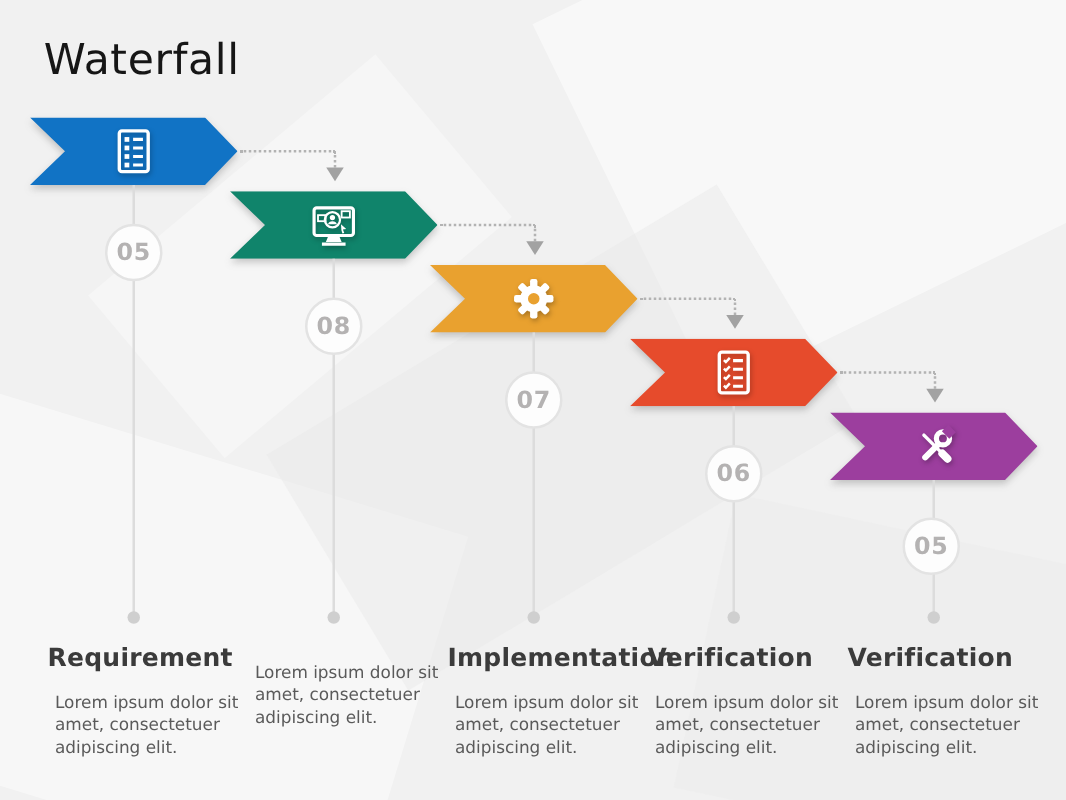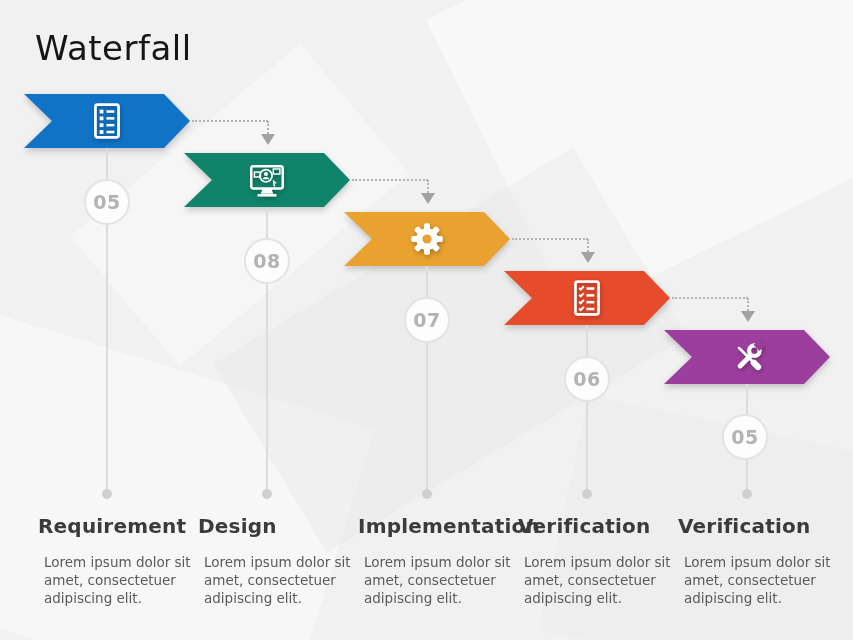--- a/index.html
+++ b/index.html
@@ -222,21 +222,20 @@
       <div class="h"></div>
       <div class="v"></div>
       <div class="a"></div>
     </div>
 
   <div class="steplabel t1">
     <h3>Requirement</h3>
     <p>Lorem ipsum dolor sit amet, consectetuer adipiscing elit.</p>
   </div>
   <div class="steplabel t2">
-    <h3>Design</h3>
     <p>Lorem ipsum dolor sit amet, consectetuer adipiscing elit.</p>
   </div>
   <div class="steplabel t3">
     <h3>Implementation</h3>
     <p>Lorem ipsum dolor sit amet, consectetuer adipiscing elit.</p>
   </div>
   <div class="steplabel t4">
     <h3>Verification</h3>
     <p>Lorem ipsum dolor sit amet, consectetuer adipiscing elit.</p>
   </div>

